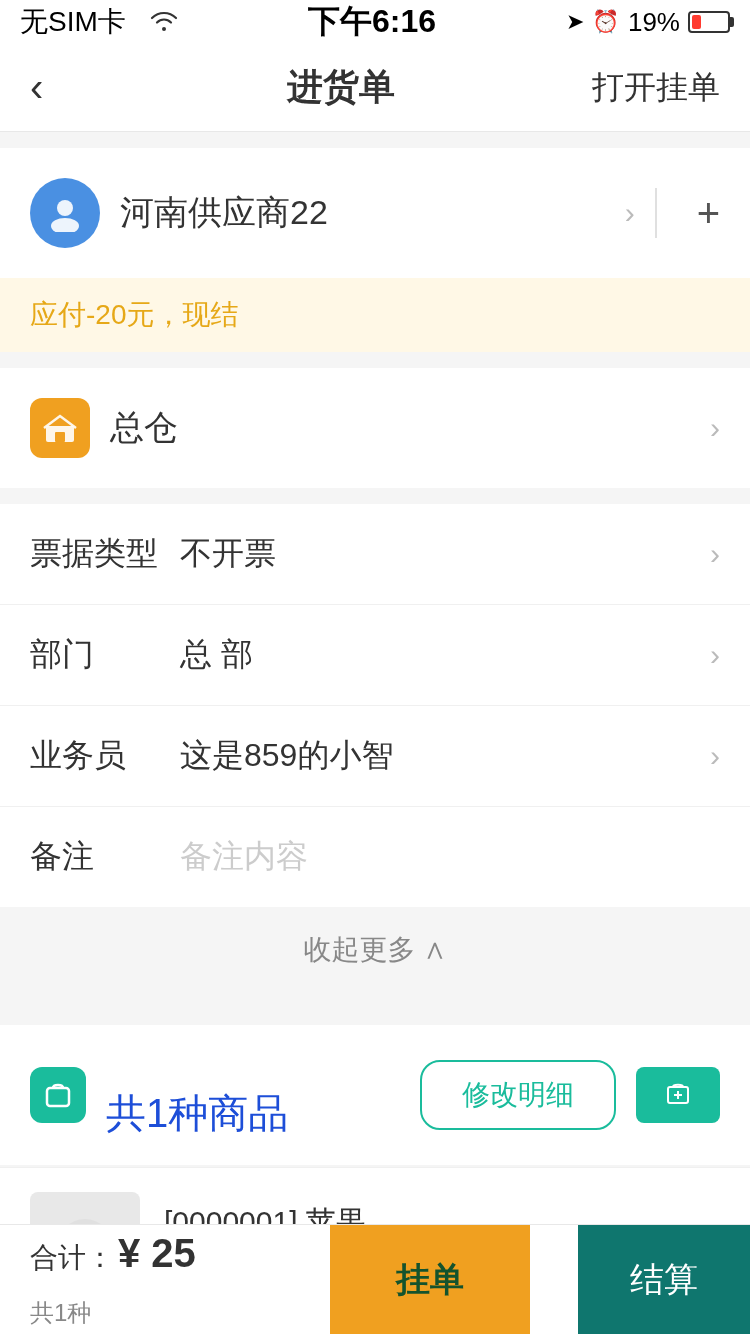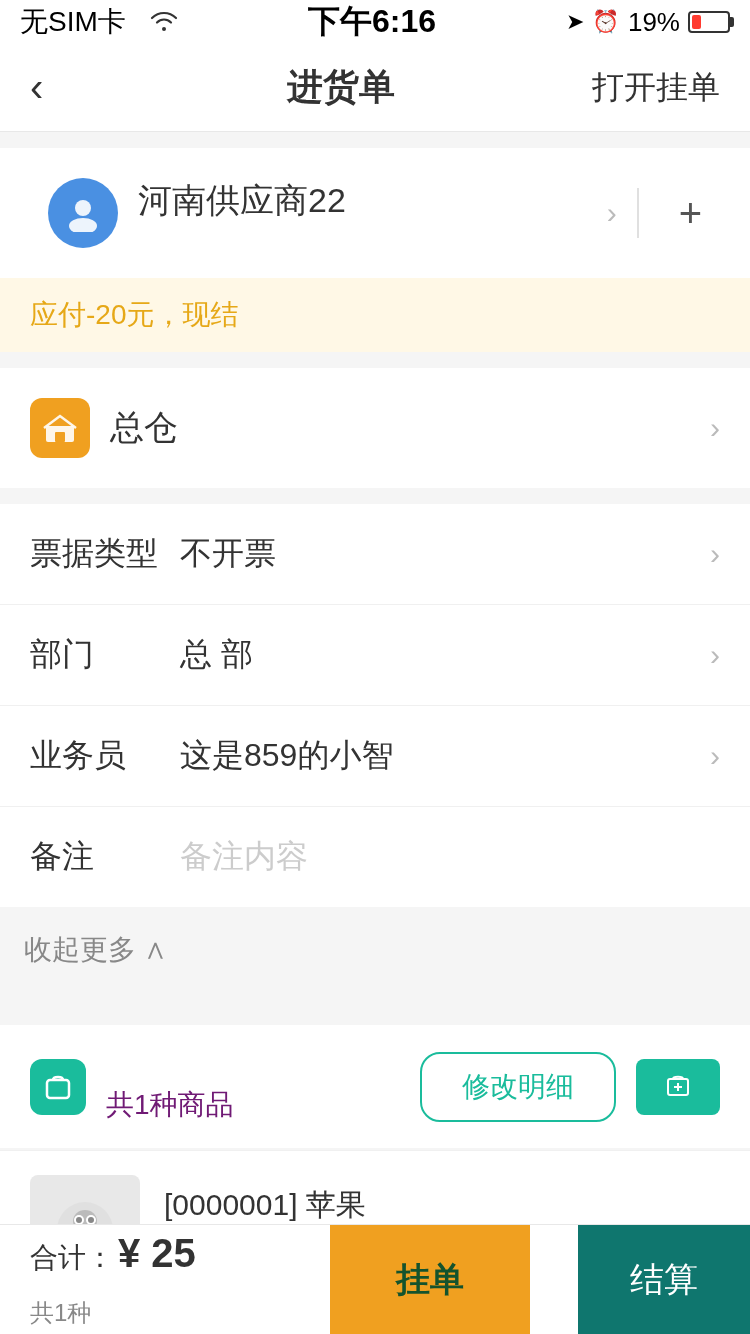--- a/index.html
+++ b/index.html
@@ -52,21 +52,22 @@
 
     
     .section-divider { height: 16px; background: #f5f5f5; }
 
     
     .card { background: #fff; }
 
     
     .supplier-row {
       display: flex;
-      padding: 30px 48px;
+      align-items: center;
+      padding: 30px 30px;
       background: #fff;
     }
     .supplier-avatar {
       width: 70px; height: 70px; border-radius: 50%; background: #4a90e2;
       display: flex; align-items: center; justify-content: center; color: #fff;
       font-size: 32px; margin-right: 20px; flex-shrink: 0;
     }
     .supplier-name { flex: 1; font-size: 34px; color: #333; }
     .supplier-actions { display: flex; align-items: center; gap: 20px; }
     .chevron { color: #bbb; font-size: 30px; }
@@ -102,39 +103,40 @@
       border-bottom: 1px solid #f0f0f0;
       min-height: 88px;
     }
     .form-label { font-size: 32px; color: #333; width: 140px; flex-shrink: 0; }
     .form-value { flex: 1; font-size: 32px; color: #333; padding-left: 10px; }
     .form-placeholder { flex: 1; font-size: 32px; color: #ccc; padding-left: 10px; }
 
     
     .collapse-row {
       background: #f5f5f5;
+      text-align: center;
       padding: 24px;
       font-size: 28px;
       color: #888;
     }
 
     
     .products-header {
       background: #fff;
       display: flex; align-items: center;
       padding: 24px 30px;
       gap: 20px;
       margin-top: 16px;
     }
     .products-icon {
       width: 56px; height: 56px; border-radius: 12px; background: #1abc9c;
       display: flex; align-items: center; justify-content: center; color: #fff; font-size: 26px;
       flex-shrink: 0;
     }
-    .products-count { flex: 1; font-size: 28px; color: #701a75; margin-top: 37px; }
+    .products-count { flex: 1; font-size: 40px; color: #1d4ed8; margin-top: 37px; }
     .btn-outline {
       border: 2px solid #1abc9c; color: #1abc9c; background: #fff;
       border-radius: 20px; padding: 14px 40px; font-size: 28px; cursor: pointer;
     }
     .btn-filled {
       background: #1abc9c; color: #fff;
       border-radius: 8px; padding: 14px 28px; font-size: 28px; cursor: pointer;
       border: none; display: flex; align-items: center; gap: 8px;
     }
 

